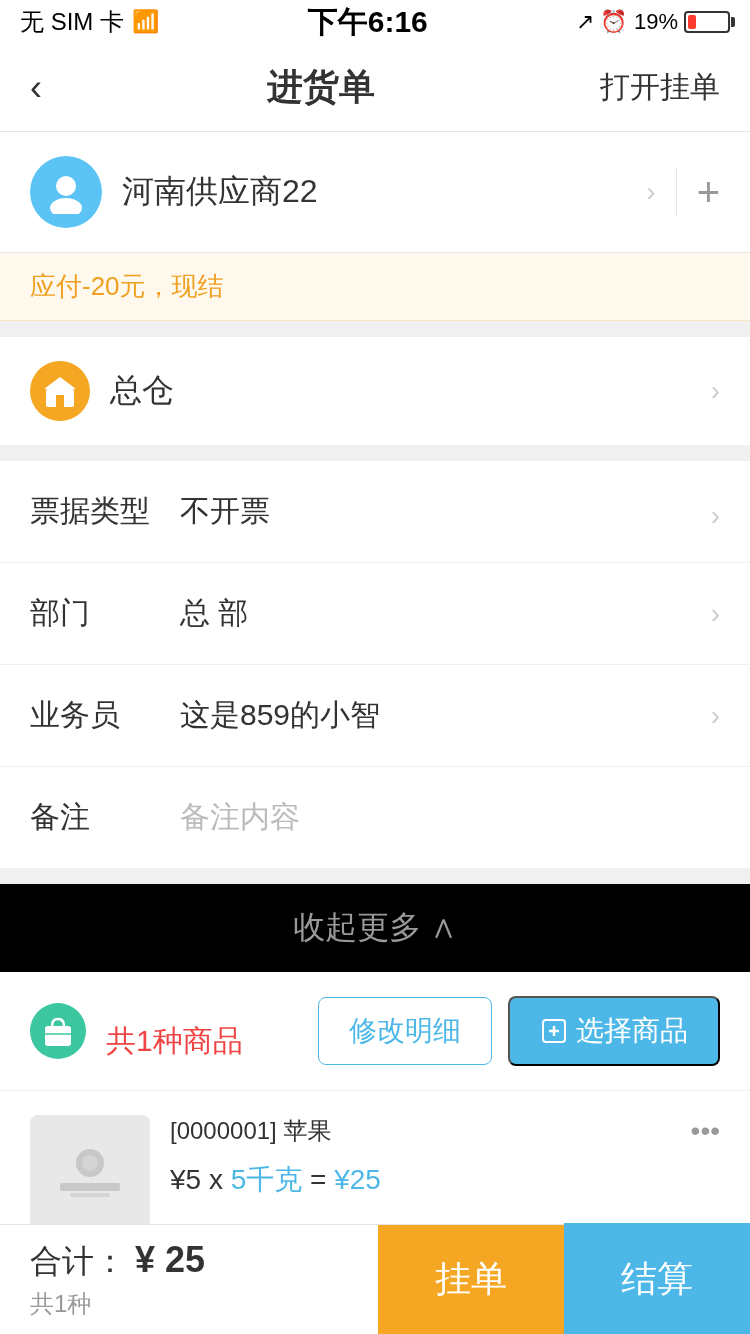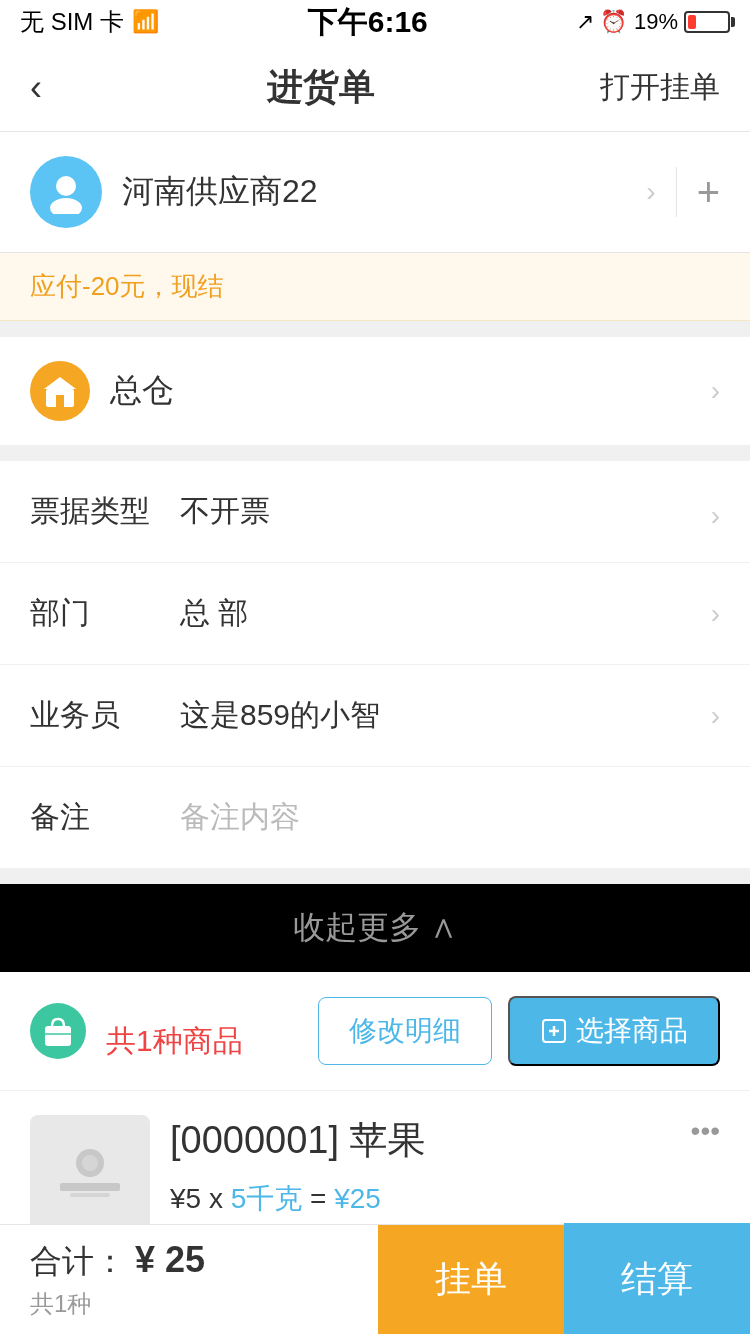--- a/index.html
+++ b/index.html
@@ -173,21 +173,21 @@
       padding: 24px 30px;
       background: #fff;
     }
     .product-thumb {
       width: 120px; height: 120px; background: #e8e8e8;
       border-radius: 8px; margin-right: 20px; flex-shrink: 0;
       display: flex; align-items: center; justify-content: center;
     }
     .product-thumb svg { width: 80px; height: 80px; opacity: 0.4; }
     .product-info { flex: 1; }
-    .product-name { font-size: 38px; color: #333; margin-bottom: 14px; }
+    .product-name { font-size: 24px; color: #333; margin-bottom: 14px; }
     .product-price { font-size: 28px; color: #333; }
     .product-price .blue { color: #4db8e8; }
     .product-more { font-size: 28px; color: #999; cursor: pointer; margin-left: 10px; }
 
     
     .bottom-bar {
       position: fixed;
       bottom: 0;
       left: 0;
       width: 750px;

